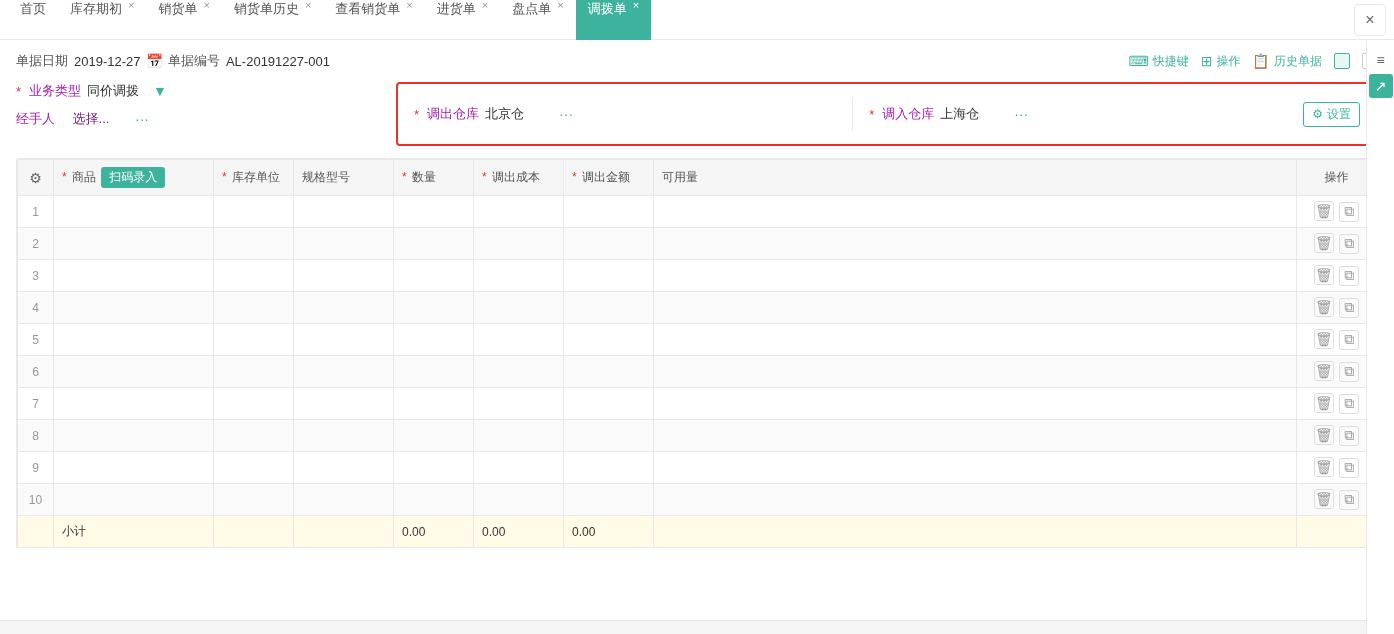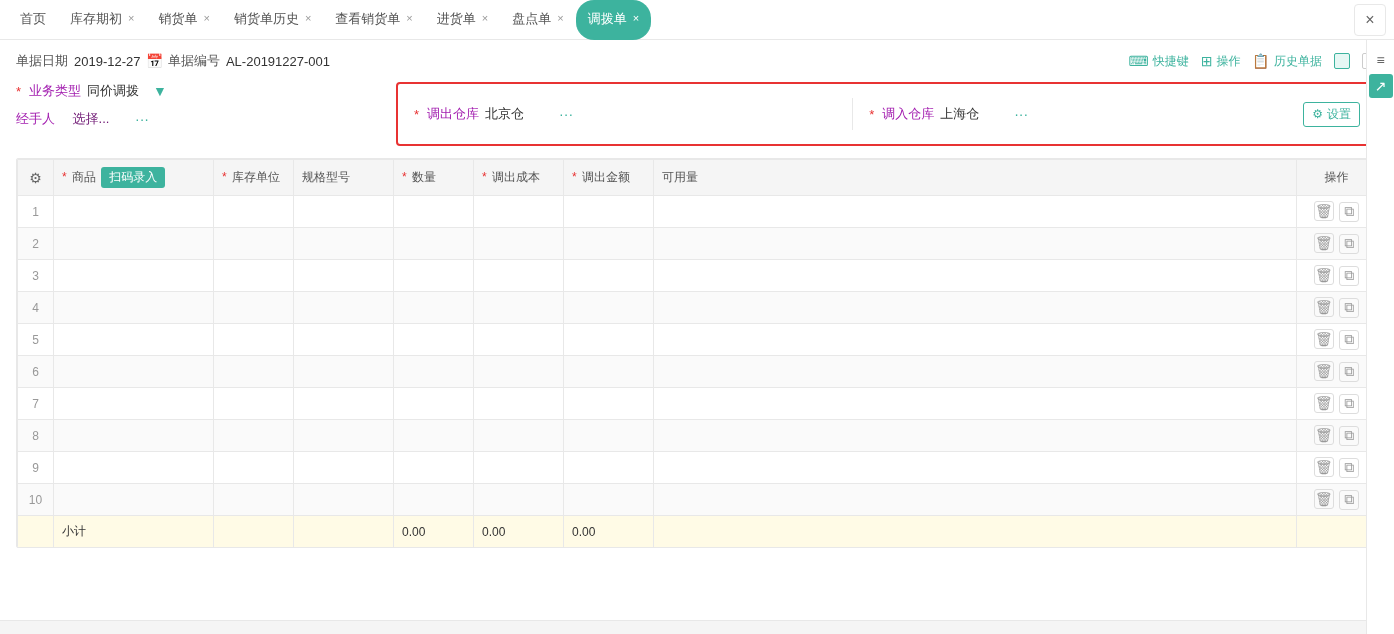--- a/index.html
+++ b/index.html
@@ -10,35 +10,33 @@
       display: flex;
       align-items: center;
       border-bottom: 1px solid #e8e8e8;
       background: #fff;
       height: 40px;
       padding: 0 8px;
       position: relative;
     }
     .tab-item {
       display: flex;
-      align-items: center;
       padding: 0 12px;
       height: 40px;
       cursor: pointer;
       font-size: 13px;
       color: #555;
       border-bottom: 2px solid transparent;
       white-space: nowrap;
       gap: 6px;
     }
     .tab-item.active {
       color: #fff;
       background: #3db39e;
       border-bottom: 2px solid #3db39e;
-      border-radius: 18px;
     }
     .tab-item .close-icon {
       font-size: 11px;
       color: #999;
       cursor: pointer;
       line-height: 1;
     }
     .tab-item.active .close-icon { color: #fff; }
     .tab-bar-close {
       margin-left: auto;

